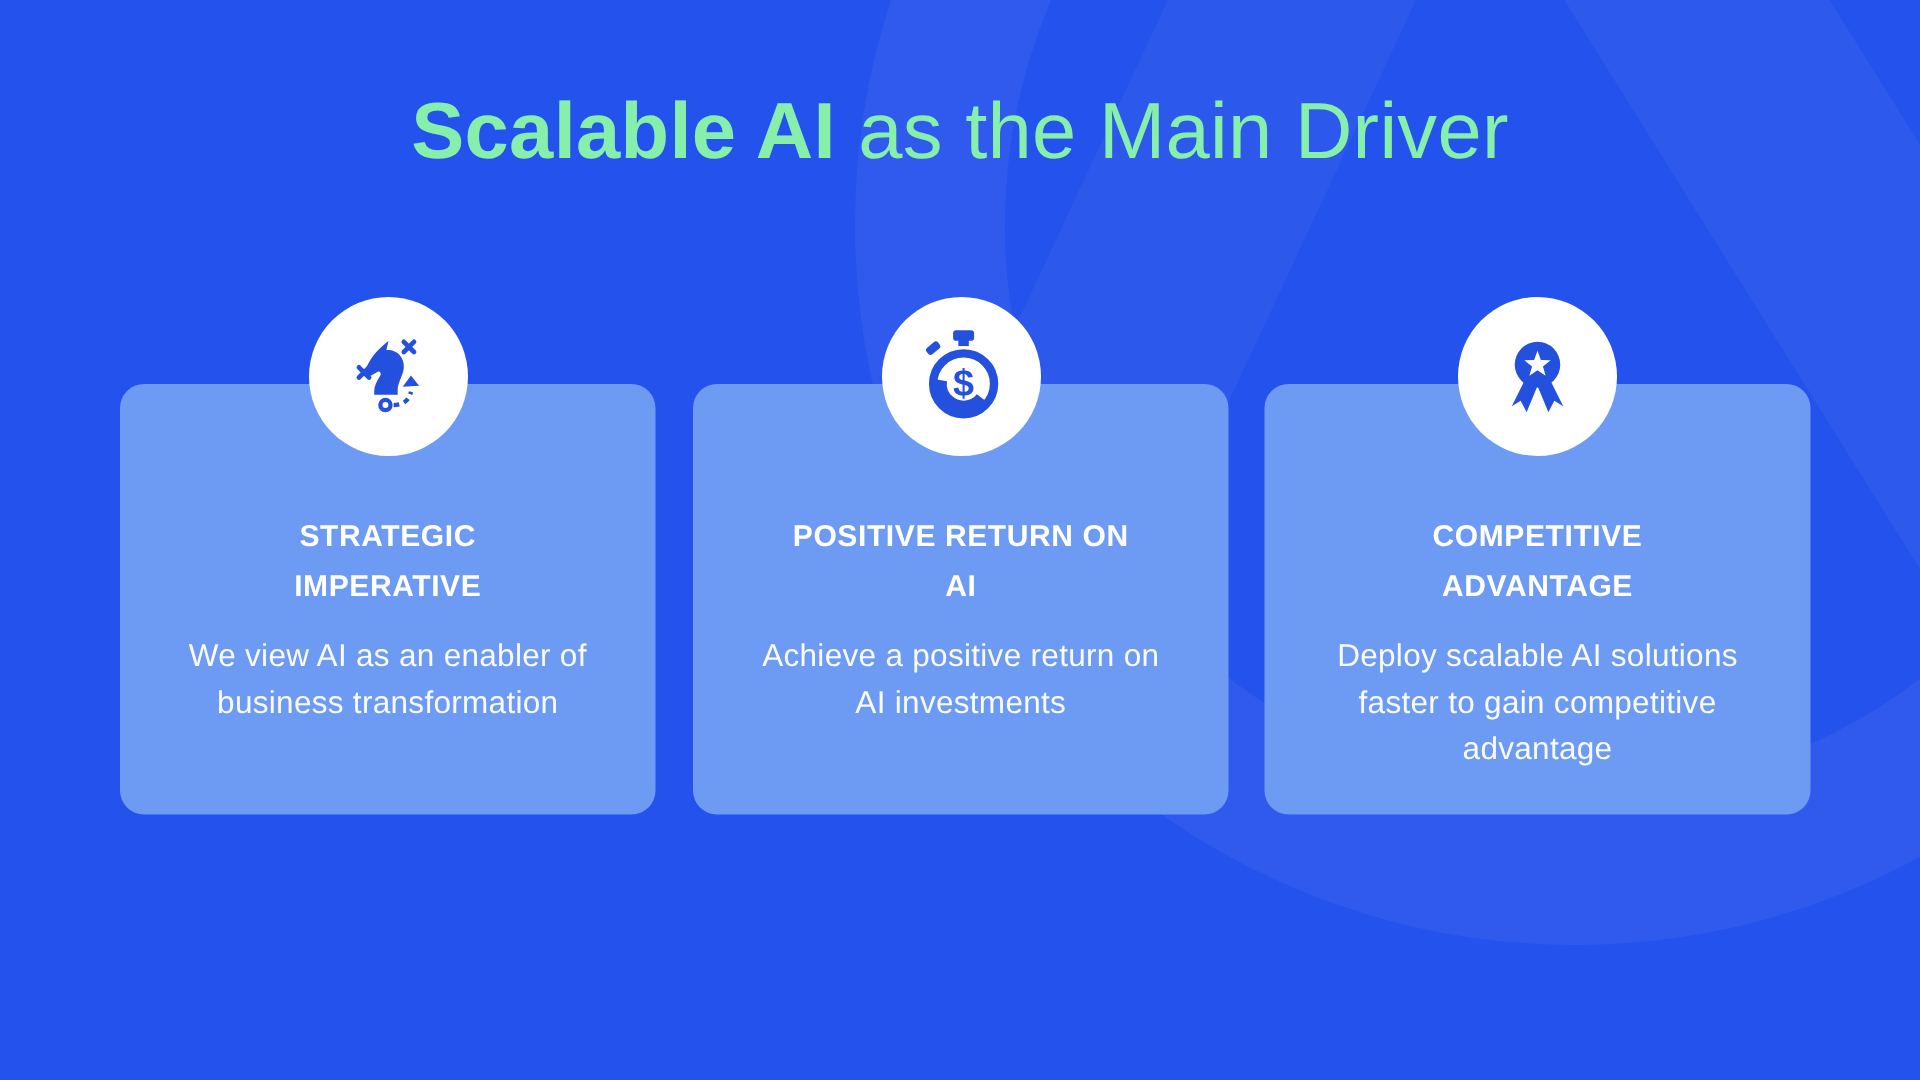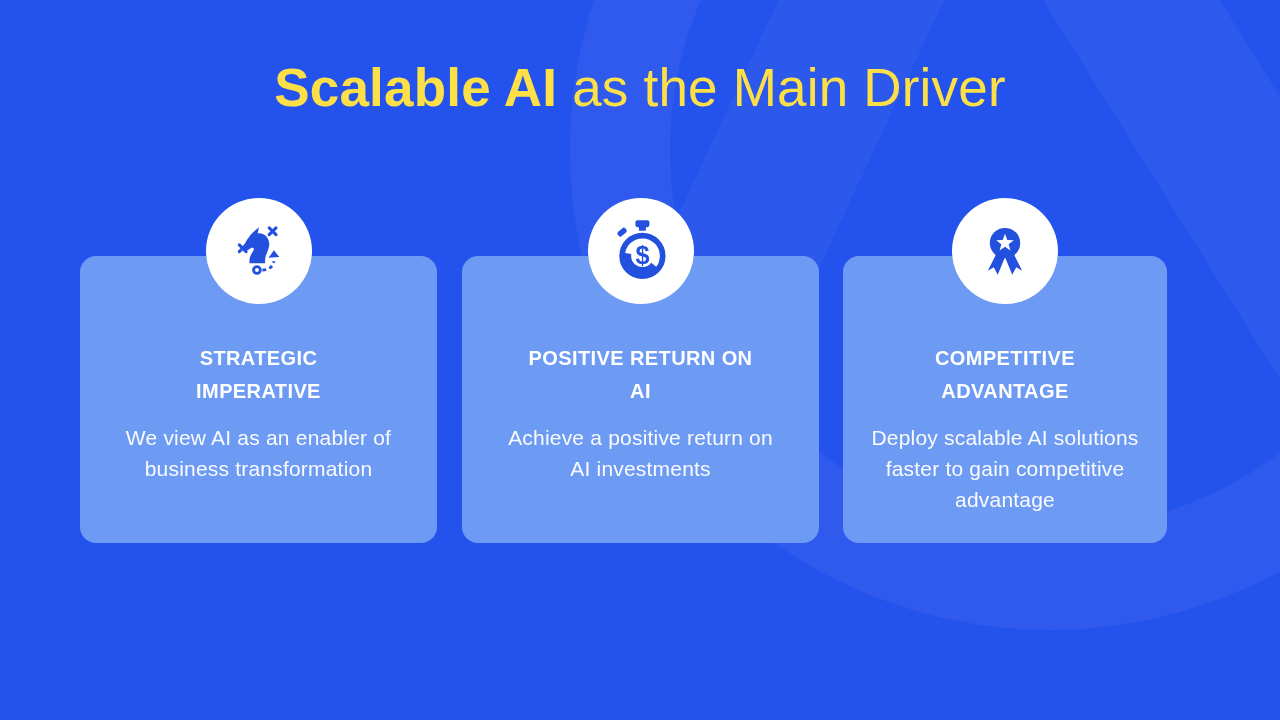--- a/index.html
+++ b/index.html
@@ -45,42 +45,42 @@
     transform: rotate(25deg);
   }
   
   .title {
     position: absolute;
     top: 56px;
     left: 0;
     width: 1280px;
     margin: 0;
     text-align: center;
-    color: #fde047;
+    color: #86efac;
     font-size: 53px;
     line-height: 64px;
     font-weight: 400;
     letter-spacing: 0.2px;
   }
   .title .bold { font-weight: 700; }
   
   .card {
     position: absolute;
     top: 256px;
     width: 357px;
     height: 287px;
     background: #6D9AF3;
     border-radius: 16px;
     box-sizing: border-box;
     padding: 74px 26px 0 26px;
     text-align: center;
   }
   .card-1 { left: 80px; }
   .card-2 { left: 462px; }
-  .card-3 { left: 843px; width: 324px; }
+  .card-3 { left: 843px; width: 364px; }
   .icon-circle {
     position: absolute;
     top: -58px;
     left: 50%;
     transform: translateX(-50%);
     width: 106px;
     height: 106px;
     background: #ffffff;
     border-radius: 50%;
     display: flex;

